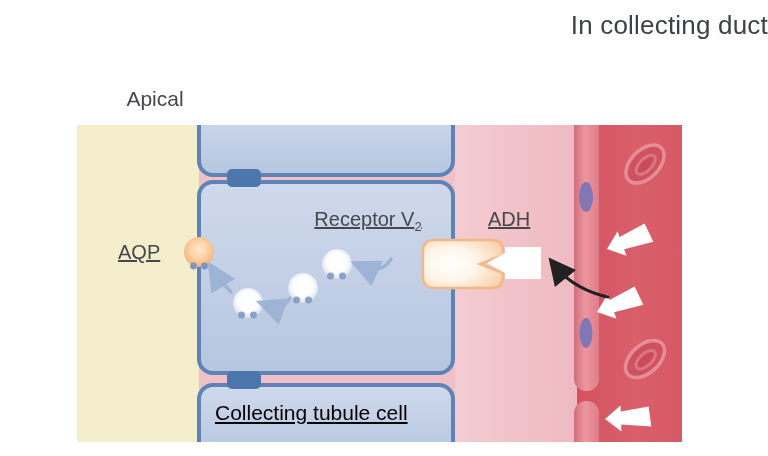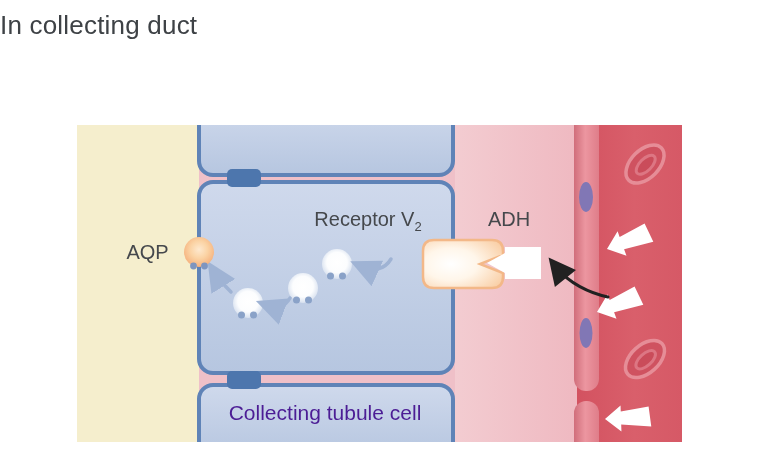--- a/index.html
+++ b/index.html
@@ -1,51 +1,52 @@
 <!DOCTYPE html>
 <html><head>
 <meta charset="utf-8">
 <style>
   html,body{margin:0;padding:0;background:#ffffff;}
   .canvas{
     position:relative;width:768px;height:456px;background:#ffffff;overflow:hidden;
     font-family:"Liberation Sans", sans-serif;
   }
   .title{
-    position:absolute;left:0;top:10px;width:768px;text-align:left;
+    position:absolute;left:0;top:10px;width:768px;text-align:right;
     font-size:26px;color:#3e4246;letter-spacing:0.2px;
   }
   .mem-label{
     position:absolute;top:87px;font-size:21px;color:#43474b;text-align:center;
   }
   .mem-label.apical{left:100px;width:110px;}
   .mem-label.basolateral{left:457px;width:120px;}
   .diagram{
     position:absolute;left:77px;top:125px;width:605px;height:317px;overflow:hidden;
   }
   .region{position:absolute;top:0;height:317px;}
   .region.lumen{left:0;width:122px;background:#f5eecd;}
   .region.cellcol{left:122px;width:256px;background:#efc0c8;}
   .region.interstitium{left:378px;width:122px;background:linear-gradient(90deg,#f3ccd1,#efb9c1);}
   .region.capillary{left:500px;width:105px;background:linear-gradient(90deg,#d35260,#d95f6b 55%,#d65966);}
   .overlay{position:absolute;left:0;top:0;}
-  .anno{position:absolute;font-size:20px;color:#45484c;}
-  .anno.aqp{left:118px;top:241px;width:59px;text-align:center;}
+  .anno{position:absolute;font-size:20px;color:#45484c;text-decoration:underline;}
+  .anno.aqp{left:118px;top:241px;width:59px;text-align:left;}
   .anno.receptor{left:288px;top:208px;width:160px;text-align:center;}
   .anno.receptor sub{font-size:13px;}
   .anno.adh{left:488px;top:208px;width:80px;text-align:left;}
-  .anno.cellname{left:215px;top:401px;width:220px;text-align:center;color:#4c1d95;font-size:21px;}
+  .anno.cellname{left:215px;top:401px;width:220px;color:#000000;font-size:21px;}
 </style>
 </head>
 <body>
 
 <div class="canvas">
 
   <div class="title">In collecting duct</div>
 
+  <div class="mem-label apical">Apical</div>
 
   <div class="diagram">
     <div class="region lumen"></div>
     <div class="region cellcol"></div>
     <div class="region interstitium"></div>
     <div class="region capillary"></div>
 
     <svg class="overlay" width="605" height="317" viewBox="0 0 605 317">
       <defs>
         <linearGradient id="cellGrad" x1="0" y1="0" x2="0" y2="1">

